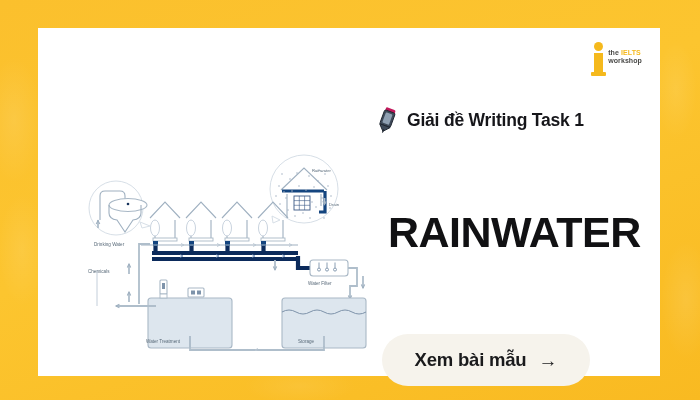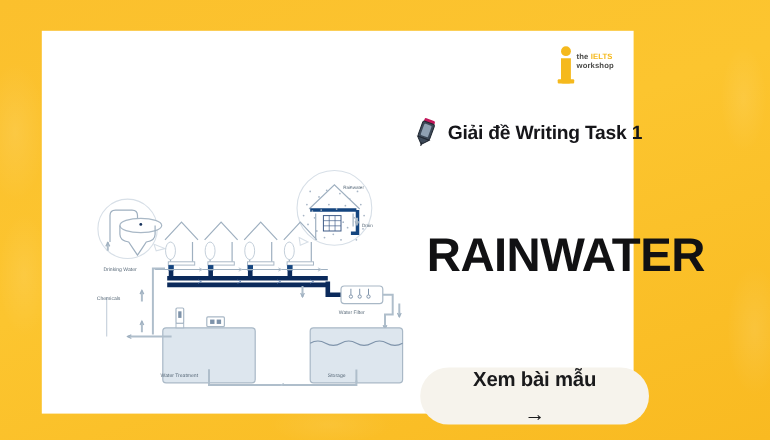--- a/index.html
+++ b/index.html
@@ -18,21 +18,21 @@
       radial-gradient(ellipse 34px 80px at 22px 250px, rgba(255,255,255,.09) 0%, rgba(255,255,255,0) 70%),
       radial-gradient(ellipse 30px 70px at 676px 90px,  rgba(255,255,255,.09) 0%, rgba(255,255,255,0) 70%),
       radial-gradient(ellipse 36px 85px at 686px 300px, rgba(255,255,255,.10) 0%, rgba(255,255,255,0) 70%),
       radial-gradient(ellipse 80px 26px at 300px 386px, rgba(255,255,255,.07) 0%, rgba(255,255,255,0) 70%),
       linear-gradient(160deg,#FBC02D 0%,#FCC52F 45%,#F9BA21 100%);
   }
 
   
   #card{
     position:absolute;
-    left:38px; top:28px; width:538px; height:348px;
+    left:38px; top:28px; width:622px; height:348px;
     background:#ffffff;
   }
 
   
   #logo{
     position:absolute; right:18px; top:14px;
     display:flex; align-items:flex-start; gap:4px;
   }
   .logo-i{ width:11px; position:relative; height:34px; }
   .logo-i .dot{
@@ -70,21 +70,20 @@
     position:absolute; left:20px; top:152px;
     font-size:43px; font-weight:800; color:#111113;
     letter-spacing:-.5px; white-space:nowrap;
   }
   #cta{
     position:absolute; left:14px; top:278px;
     width:208px; height:52px; border-radius:26px;
     background:#F6F3EC; border:none; cursor:pointer;
     display:flex; align-items:center; justify-content:center; gap:12px;
     font-family:"Liberation Sans", sans-serif;
-    flex-direction:column;
   }
   #cta .lbl{ font-size:18.5px; font-weight:600; color:#1A1A1C; letter-spacing:-.2px; }
   #cta .arw{ font-size:19px; color:#1A1A1C; line-height:1; }
 
   
   #diagram{ position:absolute; left:38px; top:118px; width:300px; height:205px; }
   #diagram svg{ display:block; width:100%; height:100%; }
 </style>
 </head>
 <body>

